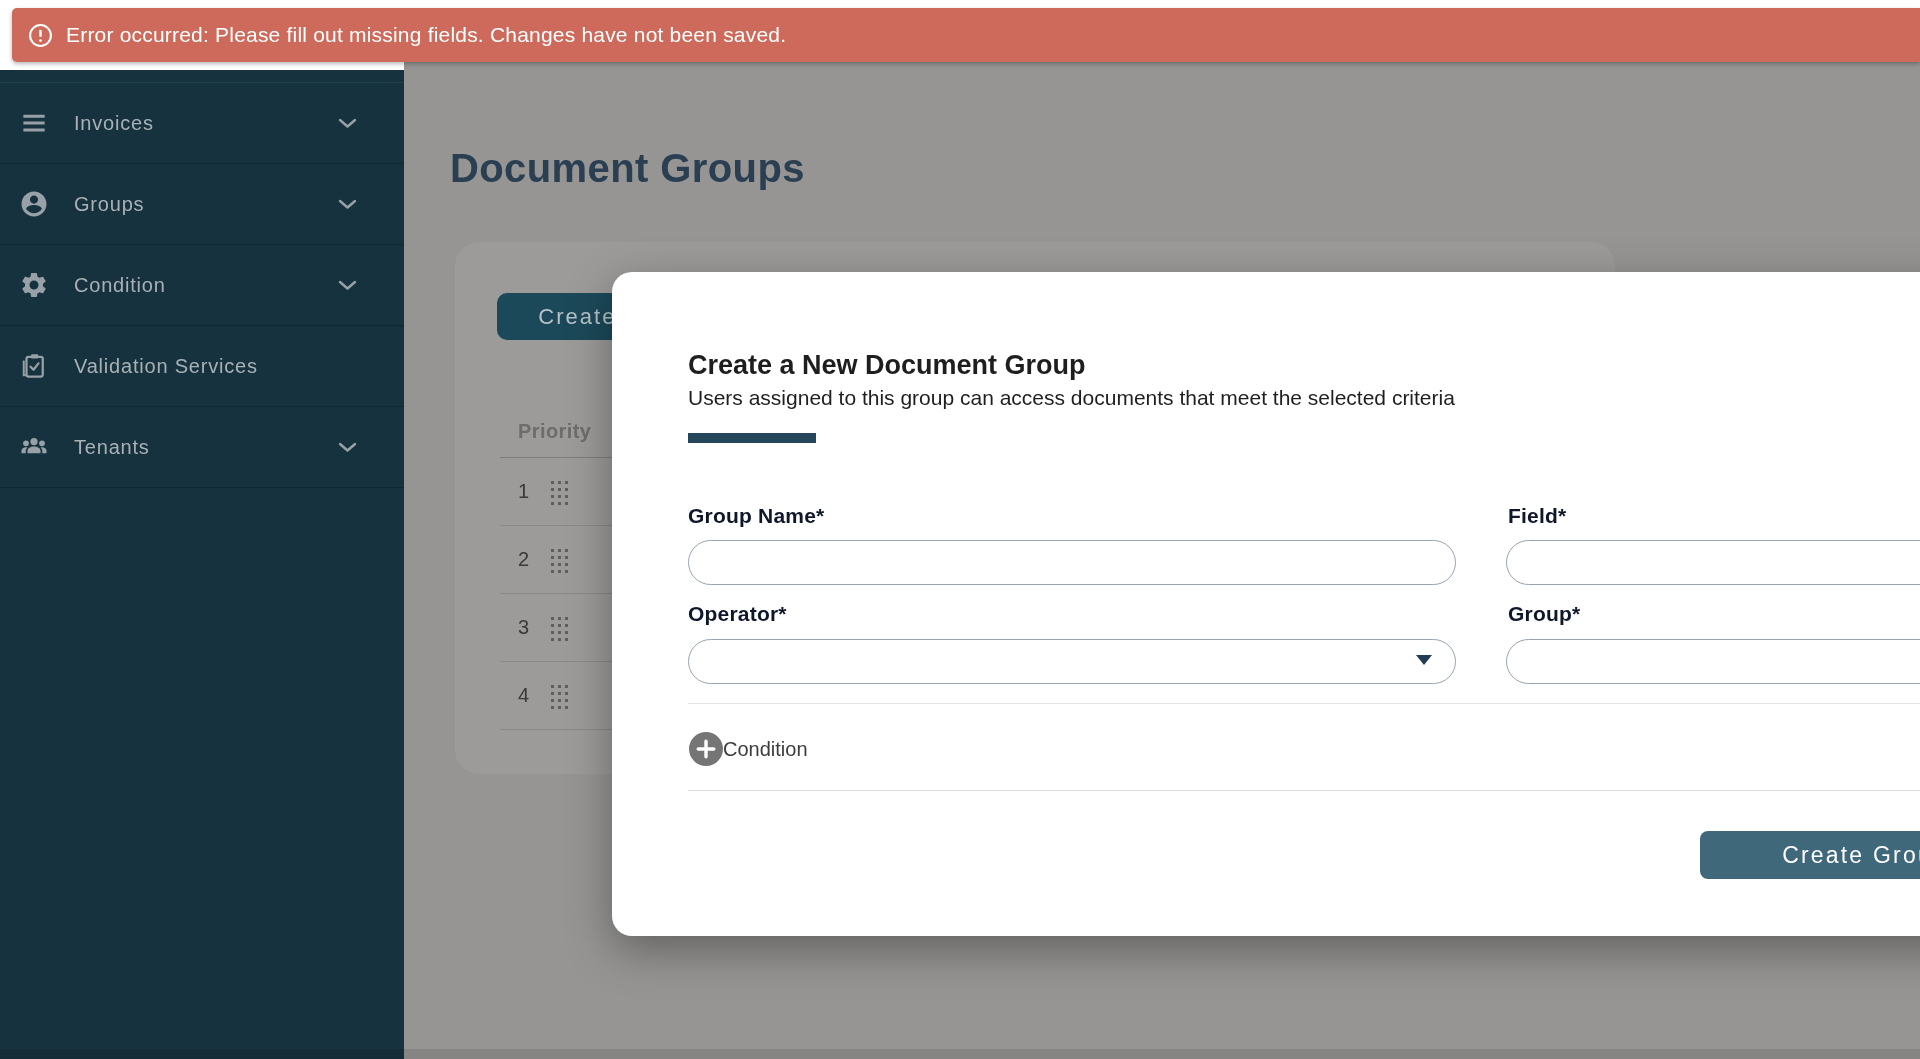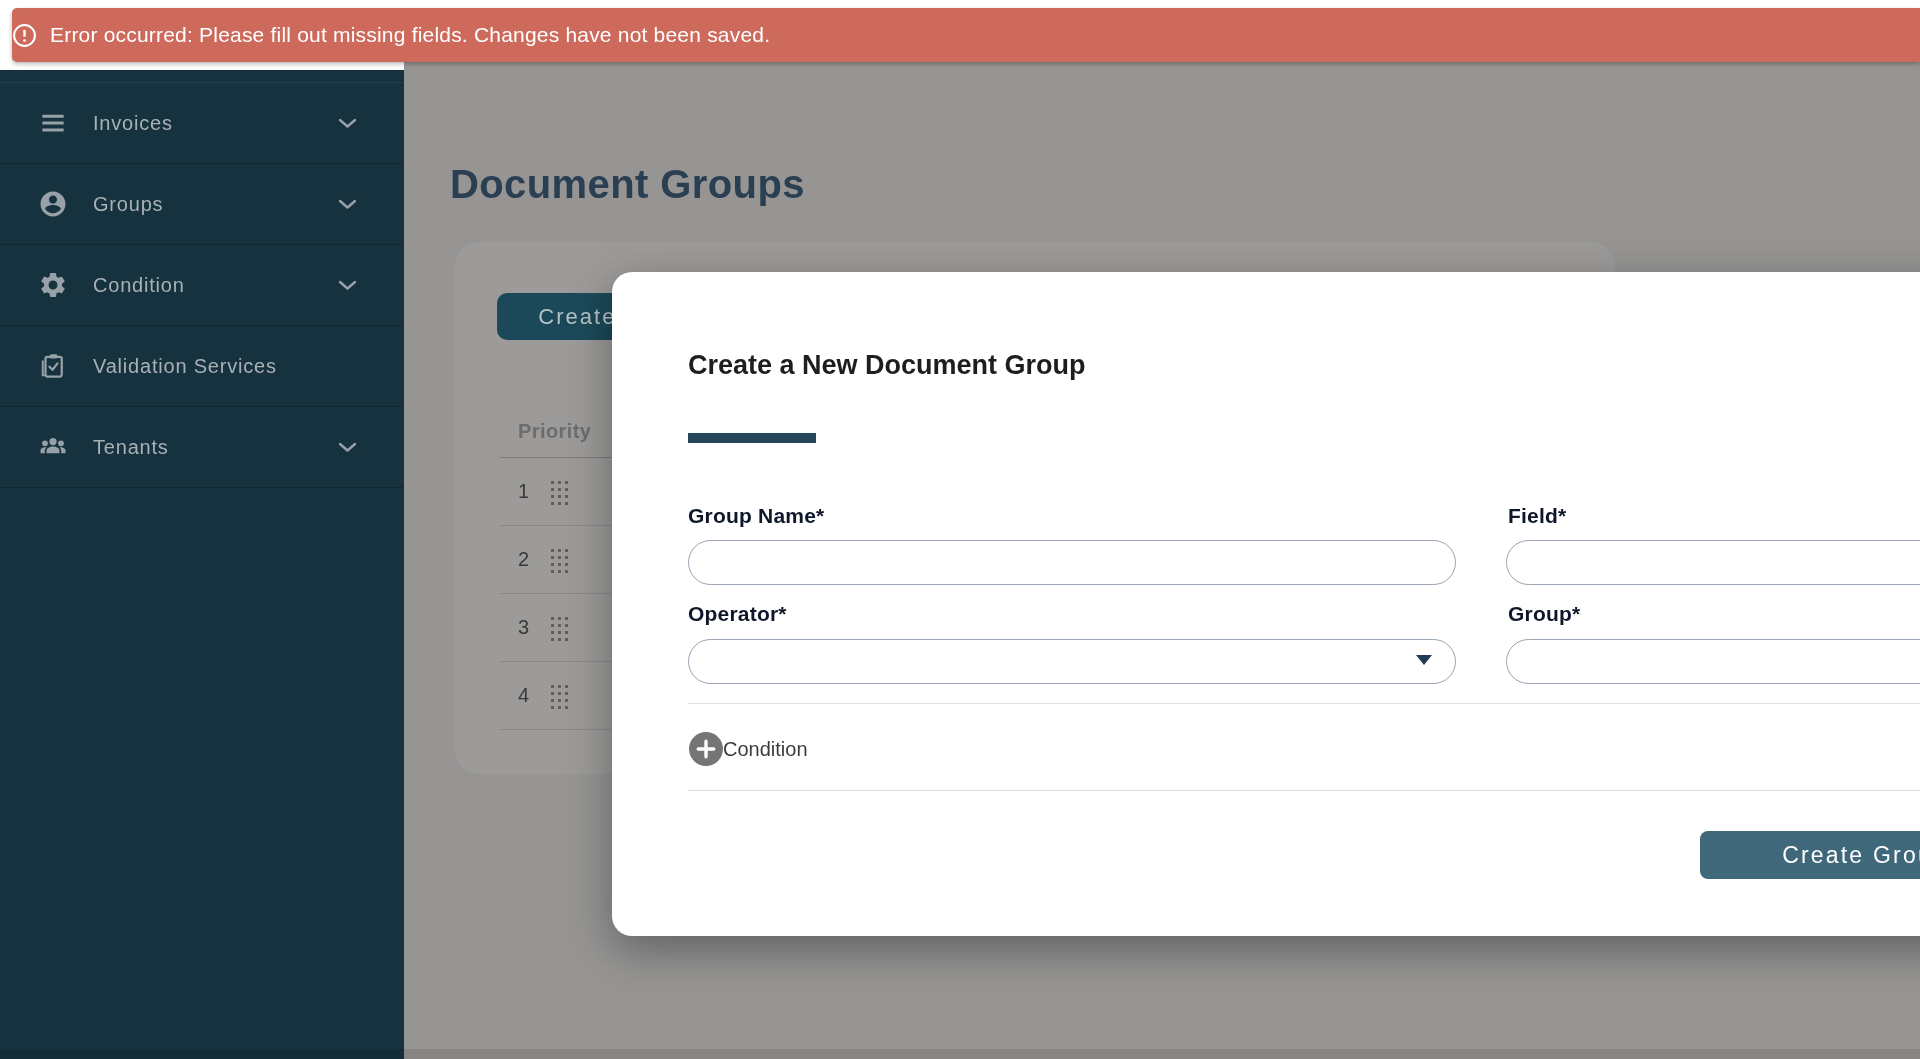--- a/index.html
+++ b/index.html
@@ -5,32 +5,32 @@
   html,body{margin:0;padding:0;}
   body{
     width:1920px;height:1059px;position:relative;overflow:hidden;
     background:#FFFFFF;font-family:"Liberation Sans", sans-serif;
     -webkit-font-smoothing:antialiased;
   }
   
   .banner{
     position:absolute;left:12px;top:8px;right:0;height:54px;
     background:#CE6A5B;border-radius:5px 0 0 5px;
-    display:flex;align-items:center;gap:13px;
+    display:flex;align-items:center;padding-left:16px;gap:13px;
     box-shadow:0 2px 4px rgba(0,0,0,0.28);z-index:30;color:#FFFFFF;
   }
   .banner-text{font-size:21px;font-weight:500;letter-spacing:.2px;}
   
   .sidebar{
     position:absolute;left:0;top:70px;width:404px;bottom:0;
     background:#16323E;z-index:20;
   }
   .nav{position:absolute;top:12px;left:0;right:0;border-top:1px solid #1E4150;}
   .nav-item{
-    height:80px;display:flex;align-items:center;padding-left:38px;
+    height:80px;display:flex;align-items:center;padding-left:19px;
     border-bottom:1px solid #0F2833;color:#A9B1B6;cursor:pointer;
   }
   .nav-icon{width:30px;height:30px;color:#97A1A7;margin-right:25px;flex:0 0 auto;}
   .nav-icon svg{width:30px;height:30px;display:block;}
   .nav-label{font-size:20px;letter-spacing:.8px;}
   .nav-chevron{margin-left:auto;margin-right:47px;color:#97A1A7;display:flex;}
   
   .main{
     position:absolute;left:404px;top:62px;right:0;bottom:0;
     background:#969594;z-index:1;
@@ -190,21 +190,21 @@
             <polyline points="2,2 9.5,8.5 17,2"></polyline>
           </svg>
       </span>
     </div>
 
   </div>
 </div>
 
 <div class="main"></div>
 
-<div class="page-title" style="z-index:2;margin-top:16px;">Document Groups</div>
+<div class="page-title" style="z-index:2;">Document Groups</div>
 
 <div class="card">
   <button class="cre-btn">Create Group</button>
   <div class="priority-h">Priority</div>
   <div class="p-table">
     <div class="p-row">
       <span class="row-num">1</span>
       <span class="drag-handle"></span>
     </div>
     <div class="p-row">
@@ -219,20 +219,21 @@
       <span class="row-num">4</span>
       <span class="drag-handle"></span>
     </div>
   </div>
 </div>
 
 <div class="backdrop"></div>
 
 <div class="modal">
   <div class="m-title">Create a New Document Group</div>
+  <div class="m-sub">Users assigned to this group can access documents that meet the selected criteria</div>
   <div class="m-accent"></div>
 
   <label class="f-label" style="left:76px;top:232px;">Group Name*</label>
   <input class="f-input" style="left: 76px; top: 268px; width: 768px;">
 
   <label class="f-label" style="left:896px;top:232px;">Field*</label>
   <input class="f-input" style="left: 894px; top: 268px; width: 470px;">
 
   <label class="f-label" style="left:76px;top:330px;">Operator*</label>
   <input class="f-input" style="left: 76px; top: 367px; width: 768px;" readonly="">

